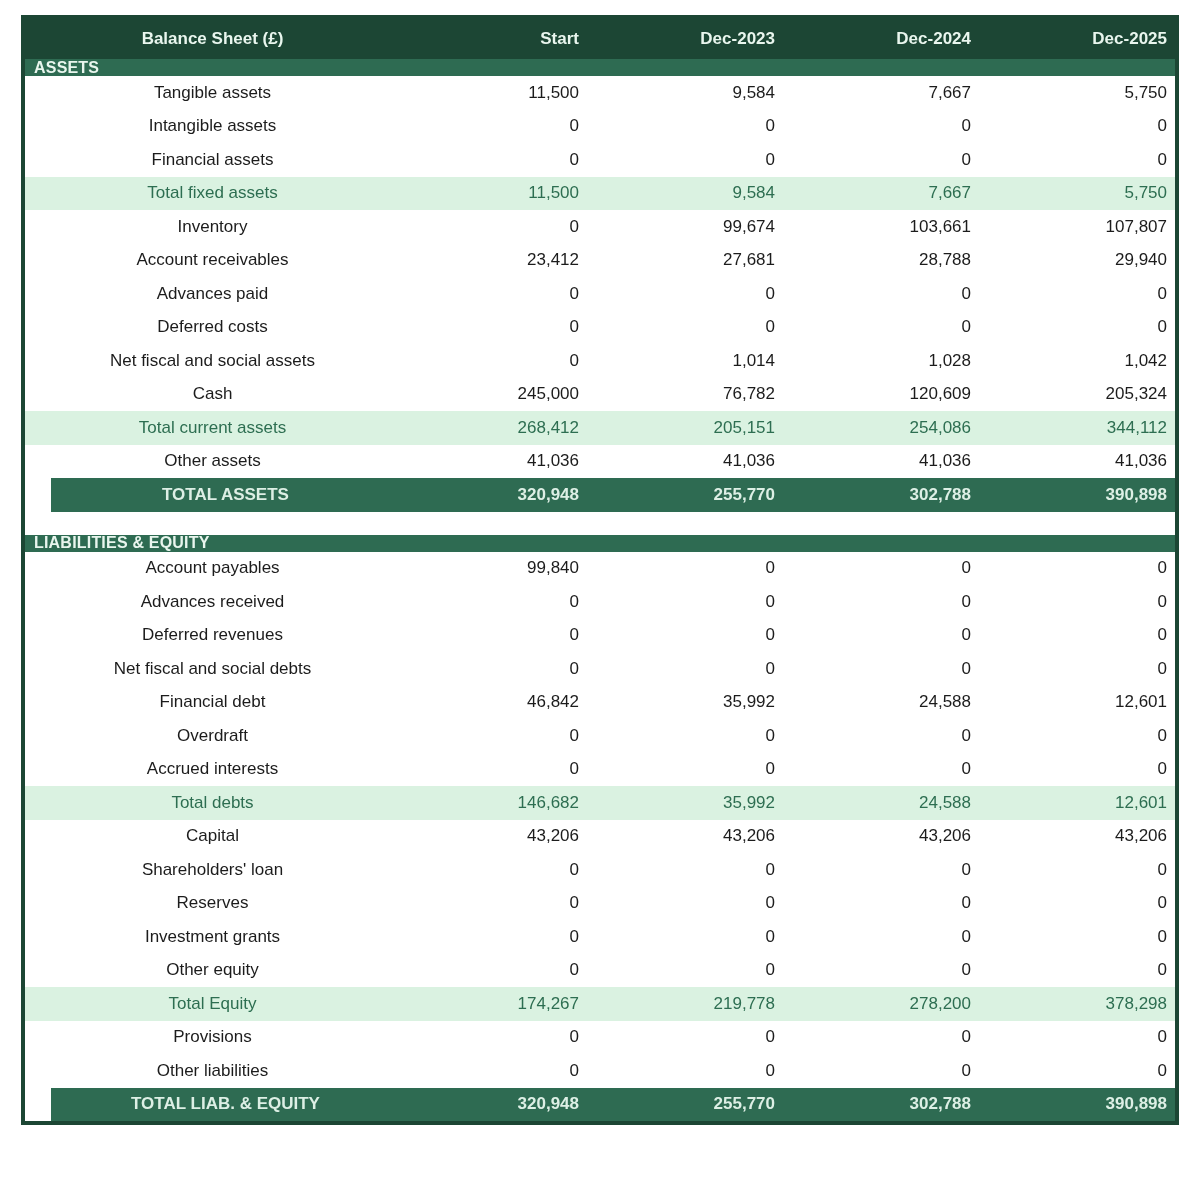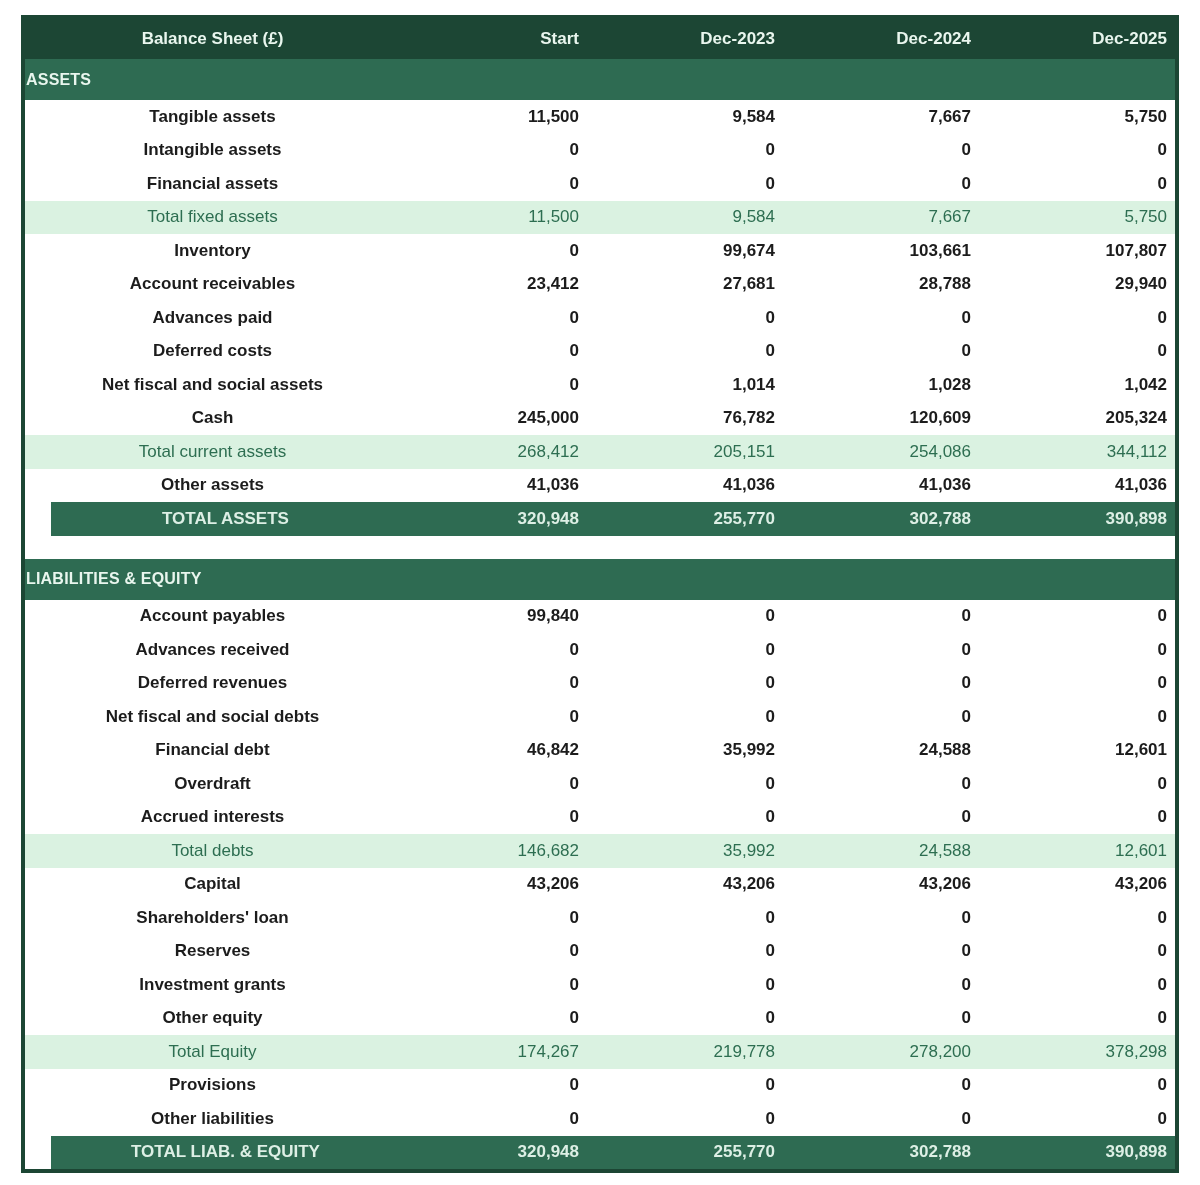--- a/index.html
+++ b/index.html
@@ -21,38 +21,38 @@
     font-family: "Liberation Sans", sans-serif;
     font-size: 17px;
     color: var(--body-text);
   }
   .sheet {
     width: 1158px;
     margin: 15px auto 0 auto;
     border: 4px solid var(--border-color);
     background: #ffffff;
   }
-  .row { display: flex; align-items: center; height: 33.5px; background: #ffffff; font-weight: bold; }
+  .row { display: flex; align-items: center; height: 33.5px; background: #ffffff; }
   .cell { white-space: nowrap; overflow: hidden; }
   .cell.label { flex: 1 1 auto; padding-left: 9px; text-align: center; }
   .cell.val { flex: 0 0 196px; padding-right: 8px; text-align: right; }
   .header-row {
     display: flex; align-items: center;
     height: 40px;
     background: var(--header-bg);
     color: var(--header-text);
     font-weight: bold;
   }
   .section-bar {
     display: flex; align-items: center;
-    height: 41px;
+    height: 17px;
     background: var(--section-bg);
     color: var(--header-text);
     font-weight: bold;
-    padding-left: 1px;
+    padding-left: 9px;
     font-size: 16px;
     letter-spacing: 0.2px;
   }
   .row.subtotal {
     background: var(--subtotal-bg);
     color: var(--subtotal-text);
     font-weight: normal;
   }
   .row.total {
     background: var(--total-bg);

